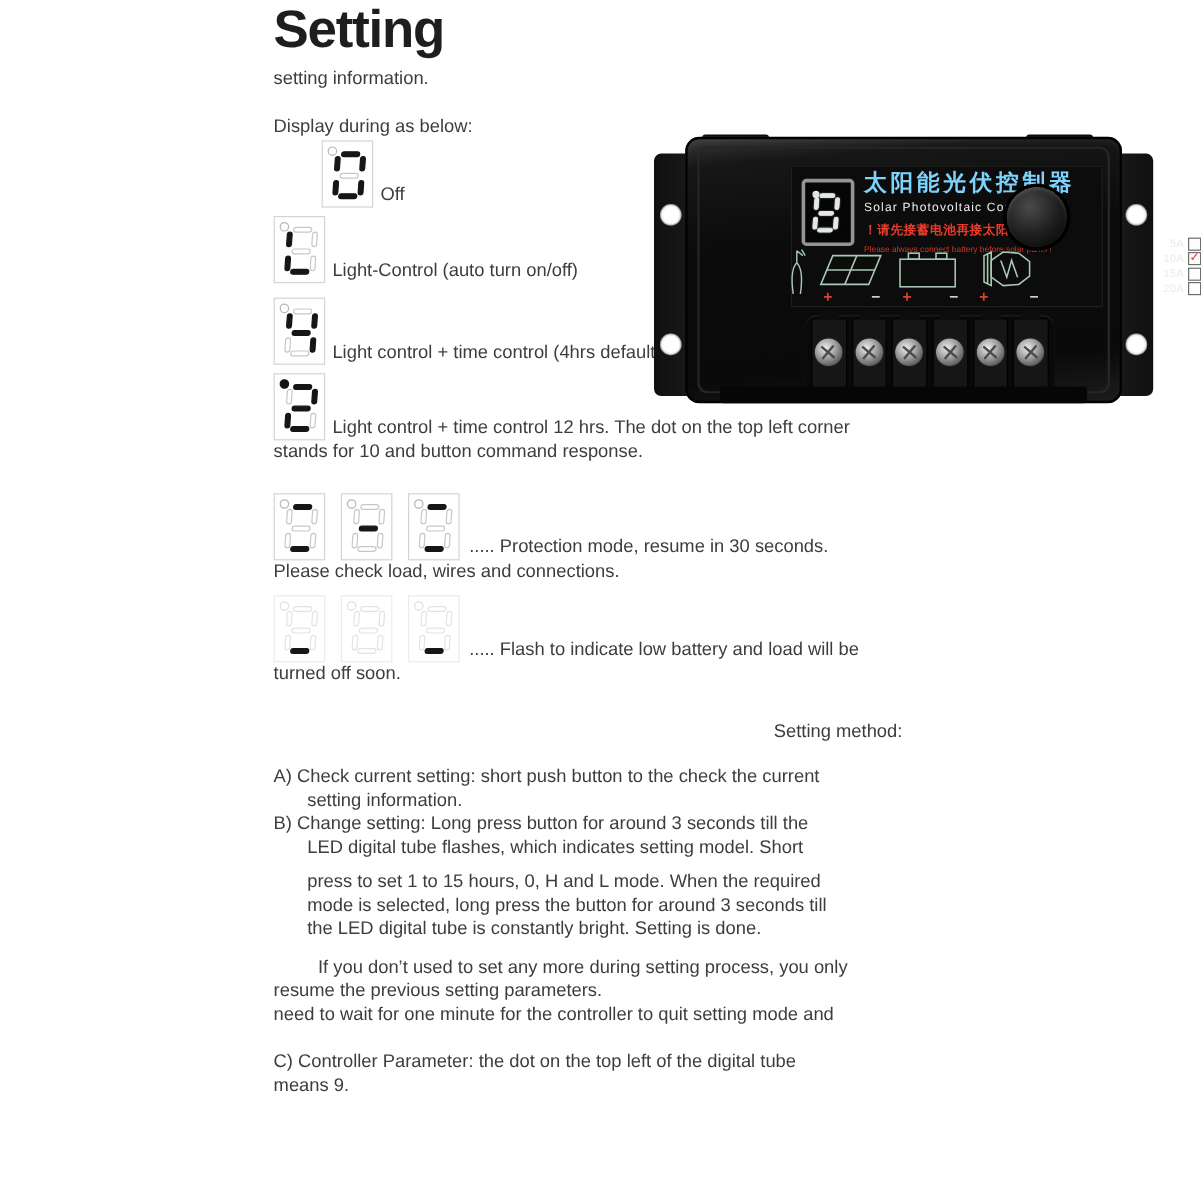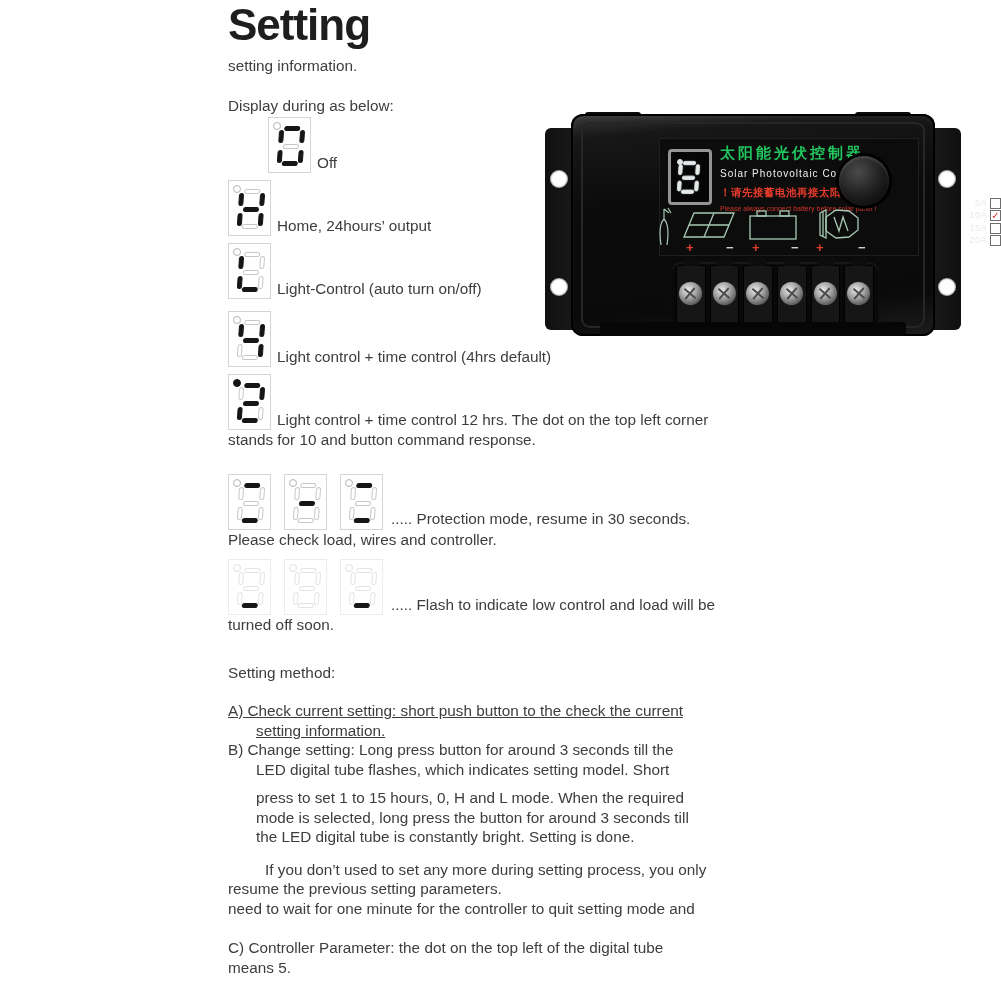--- a/index.html
+++ b/index.html
@@ -3,21 +3,21 @@
 <meta charset="utf-8">
 <style>
   html,body{margin:0;padding:0;background:#fff;}
   .page{position:relative;width:1001px;height:1001px;background:#fff;overflow:hidden;
         font-family:"Liberation Sans","DejaVu Sans",sans-serif;color:#3d3d3d;font-size:15.3px;line-height:19.5px;}
   .col{position:absolute;left:228px;top:0;width:524px;}
   .nw{white-space:nowrap;}
   h1.title{margin:2px 0 0 0;font-size:44px;line-height:46px;font-weight:bold;color:#1e1e1e;letter-spacing:-1px;}
   .intro{margin-top:8px;}
   .h2{margin-top:20px;}
-  .h2b{margin-top:28px;}
+  .h2b{margin-top:28px;text-align:right;}
 
   
   .digit-box{position:relative;width:41px;height:54px;background:#fff;border:1px solid #d4d4d4;flex:0 0 auto;display:inline-block;vertical-align:bottom;}
   .digit-box .dot{position:absolute;left:4px;top:4px;width:6px;height:6px;border-radius:50%;border:1px solid #b5b5b5;background:#fff;}
   .digit-box .dot.on{background:#141414;border-color:#141414;}
   .sseg{position:absolute;left:9px;top:8px;width:26px;height:40px;transform:skewX(-4deg);}
   .seg{position:absolute;border-radius:2.5px;box-sizing:border-box;background:#fff;border:1px solid #c7c7c7;}
   .seg.on{background:#161616;border-color:#161616;}
   .seg-a{left:5px;top:0;width:16px;height:5px;}
   .seg-g{left:5px;top:17.5px;width:16px;height:5px;}
@@ -44,42 +44,42 @@
   .digit-line .lbl{padding-bottom:1px;}
   .mt2{margin-top:2px;padding-left:40px;}.mt12{margin-top:12px;}.mt24{margin-top:24px;}.mt10{margin-top:10px;}
   .cells{display:flex;align-items:flex-end;}
   .cells .digit-box{margin-right:13px;}
   .cells .cap{padding-bottom:1px;margin-left:-5px;}
 
   
   .m-line{white-space:nowrap;}
   .ind{padding-left:28px;}
   .pind{padding-left:37px;}
-  .blkA{margin-top:19px;text-decoration:underline;}
+  .blkA{margin-top:19px;}
   .blkB2{margin-top:9px;}
   .blkP{margin-top:13px;}
   .blkC{margin-top:20px;}
 
   
   .device{position:absolute;left:543px;top:112px;width:420px;height:226px;}
   .ear{position:absolute;top:16px;width:62px;height:202px;background:linear-gradient(90deg,#101010,#1b1b1b 60%,#050505);border-radius:6px;}
   .ear.left{left:2px;}
   .ear.right{right:2px;background:linear-gradient(270deg,#101010,#1b1b1b 60%,#050505);}
   .ear .grooves{position:absolute;top:0;width:16px;height:100%;background:repeating-linear-gradient(90deg,#050505 0 3px,#2c2c2c 3px 5px);}
   .ear.left .grooves{right:2px;}
   .ear.right .grooves{left:2px;}
   .hole{position:absolute;width:18px;height:18px;border-radius:50%;background:#fff;box-shadow:inset 0 0 2px #000;}
   .tab{position:absolute;top:0;width:56px;height:12px;background:#0c0c0c;border-radius:3px;}
   .body-shell{position:absolute;left:28px;top:2px;width:364px;height:222px;border-radius:12px;
       background:linear-gradient(175deg,#3a3a3a 0%,#171717 10%,#0b0b0b 38%,#0a0a0a 82%,#1d1d1d 100%);
       box-shadow:inset 0 0 0 2px #000,inset 0 4px 6px rgba(255,255,255,.08);}
   .bevel{position:absolute;left:38px;top:10px;width:344px;height:206px;border-radius:9px;box-shadow:inset 0 0 0 2px #262626;}
   .label-panel{position:absolute;left:88px;top:24px;width:258px;height:116px;background:#0c0c0c;border:1px solid #1f1f1f;}
   .led-frame{position:absolute;left:8px;top:10px;width:38px;height:50px;border:3px solid #949494;border-radius:4px;background:#060606;display:flex;align-items:center;justify-content:center;}
-  .dev-title-cn{position:absolute;left:60px;top:4px;width:196px;font-size:15px;font-weight:bold;color:#22c55e;letter-spacing:3px;}
+  .dev-title-cn{position:absolute;left:60px;top:4px;width:196px;font-size:19px;font-weight:bold;color:#7dd3fc;letter-spacing:3px;}
   .dev-title-en{position:absolute;left:60px;top:25px;width:190px;font-size:10px;color:#efefef;letter-spacing:1px;}
   .warn-cn{position:absolute;left:60px;top:44px;width:170px;font-size:10.5px;font-weight:bold;color:#ea3c2c;letter-spacing:.5px;}
   .warn-en{position:absolute;left:60px;top:60px;width:160px;font-size:7px;color:#cf3527;}
   .dev-button{position:absolute;left:179px;top:17px;width:50px;height:50px;border-radius:50%;
       background:radial-gradient(circle at 38% 32%,#4a4a4a,#1c1c1c 55%,#070707 92%);
       box-shadow:0 0 0 3px #000,inset 0 2px 3px rgba(255,255,255,.15);}
   .icon{position:absolute;}
   .pm{position:absolute;font-size:13px;font-weight:bold;line-height:10px;}
   .pm.plus{color:#e2402c;}
   .pm.minus{color:#c9d2ca;}
@@ -125,77 +125,60 @@
               <span class="seg seg-d on"></span>
               <span class="seg seg-e on"></span>
               <span class="seg seg-f on"></span>
               <span class="seg seg-g"></span>
             </span>
           </span>
         <span class="lbl nw">Off</span>
       </div>
     </div>
 
+
     <div class="digit-row">
+      <div class="digit-line">
+        <span class="digit-box">
+            <span class="dot"></span>
+            <span class="sseg">
+              <span class="seg seg-a"></span>
+              <span class="seg seg-b"></span>
+              <span class="seg seg-c"></span>
+              <span class="seg seg-d on"></span>
+              <span class="seg seg-e on"></span>
+              <span class="seg seg-f on"></span>
+              <span class="seg seg-g"></span>
+            </span>
+          </span>
+        <span class="lbl nw">Light-Control (auto turn on/off)</span>
+      </div>
+    </div>
+
+    <div class="digit-row mt12">
       <div class="digit-line">
         <span class="digit-box">
             <span class="dot"></span>
             <span class="sseg">
               <span class="seg seg-a"></span>
               <span class="seg seg-b on"></span>
               <span class="seg seg-c on"></span>
               <span class="seg seg-d"></span>
-              <span class="seg seg-e on"></span>
+              <span class="seg seg-e"></span>
               <span class="seg seg-f on"></span>
               <span class="seg seg-g on"></span>
             </span>
           </span>
-        <span class="lbl nw">Home, 24hours’ output</span>
+        <span class="lbl nw">Light control + time control (4hrs default)</span>
       </div>
     </div>
 
     <div class="digit-row">
       <div class="digit-line">
         <span class="digit-box">
-            <span class="dot"></span>
-            <span class="sseg">
-              <span class="seg seg-a"></span>
-              <span class="seg seg-b"></span>
-              <span class="seg seg-c"></span>
-              <span class="seg seg-d on"></span>
-              <span class="seg seg-e on"></span>
-              <span class="seg seg-f on"></span>
-              <span class="seg seg-g"></span>
-            </span>
-          </span>
-        <span class="lbl nw">Light-Control (auto turn on/off)</span>
-      </div>
-    </div>
-
-    <div class="digit-row mt12">
-      <div class="digit-line">
-        <span class="digit-box">
-            <span class="dot"></span>
-            <span class="sseg">
-              <span class="seg seg-a"></span>
-              <span class="seg seg-b on"></span>
-              <span class="seg seg-c on"></span>
-              <span class="seg seg-d"></span>
-              <span class="seg seg-e"></span>
-              <span class="seg seg-f on"></span>
-              <span class="seg seg-g on"></span>
-            </span>
-          </span>
-        <span class="lbl nw">Light control + time control (4hrs default)</span>
-      </div>
-    </div>
-
-    <div class="digit-row">
-      <div class="digit-line">
-        <span class="digit-box">
             <span class="dot on"></span>
             <span class="sseg">
               <span class="seg seg-a on"></span>
               <span class="seg seg-b on"></span>
               <span class="seg seg-c"></span>
               <span class="seg seg-d on"></span>
               <span class="seg seg-e on"></span>
               <span class="seg seg-f"></span>
               <span class="seg seg-g on"></span>
             </span>
@@ -238,21 +221,21 @@
               <span class="seg seg-b"></span>
               <span class="seg seg-c"></span>
               <span class="seg seg-d on"></span>
               <span class="seg seg-e"></span>
               <span class="seg seg-f"></span>
               <span class="seg seg-g"></span>
             </span>
           </span>
         <span class="cap nw">..... Protection mode, resume in 30 seconds.</span>
       </div>
-      <div class="nw">Please check load, wires and controller.</div>
+      <div class="nw">Please check load, wires and connections.</div>
     </div>
 
     <div class="digit-row mt10">
       <div class="cells">
         <span class="digit-box faded">
             <span class="dot"></span>
             <span class="sseg">
               <span class="seg seg-a"></span>
               <span class="seg seg-b"></span>
               <span class="seg seg-c"></span>
@@ -279,21 +262,21 @@
             <span class="sseg">
               <span class="seg seg-a"></span>
               <span class="seg seg-b"></span>
               <span class="seg seg-c"></span>
               <span class="seg seg-d on"></span>
               <span class="seg seg-e"></span>
               <span class="seg seg-f"></span>
               <span class="seg seg-g"></span>
             </span>
           </span>
-        <span class="cap nw">..... Flash to indicate low control and load will be</span>
+        <span class="cap nw">..... Flash to indicate low battery and load will be</span>
       </div>
       <div class="nw">turned off soon.</div>
     </div>
 
     <div class="h2b nw">Setting method:</div>
 
     <div class="blkA">
       <div class="m-line">A) Check current setting: short push button to the check the current</div>
       <div class="m-line ind">setting information.</div>
     </div>
@@ -310,21 +293,21 @@
     </div>
 
     <div class="blkP">
       <div class="m-line pind">If you don’t used to set any more during setting process, you only</div>
       <div class="m-line">resume the previous setting parameters.</div>
       <div class="m-line">need to wait for one minute for the controller to quit setting mode and</div>
     </div>
 
     <div class="blkC">
       <div class="m-line">C) Controller Parameter: the dot on the top left of the digital tube</div>
-      <div class="m-line">means 5.</div>
+      <div class="m-line">means 9.</div>
     </div>
   </div>
 
   <div class="device">
     <div class="tab" style="left:42px;"></div>
     <div class="tab" style="left:312px;"></div>
 
     <div class="ear left">
       <div class="grooves"></div>
       <div class="hole" style="left:5px;top:42px;"></div>

